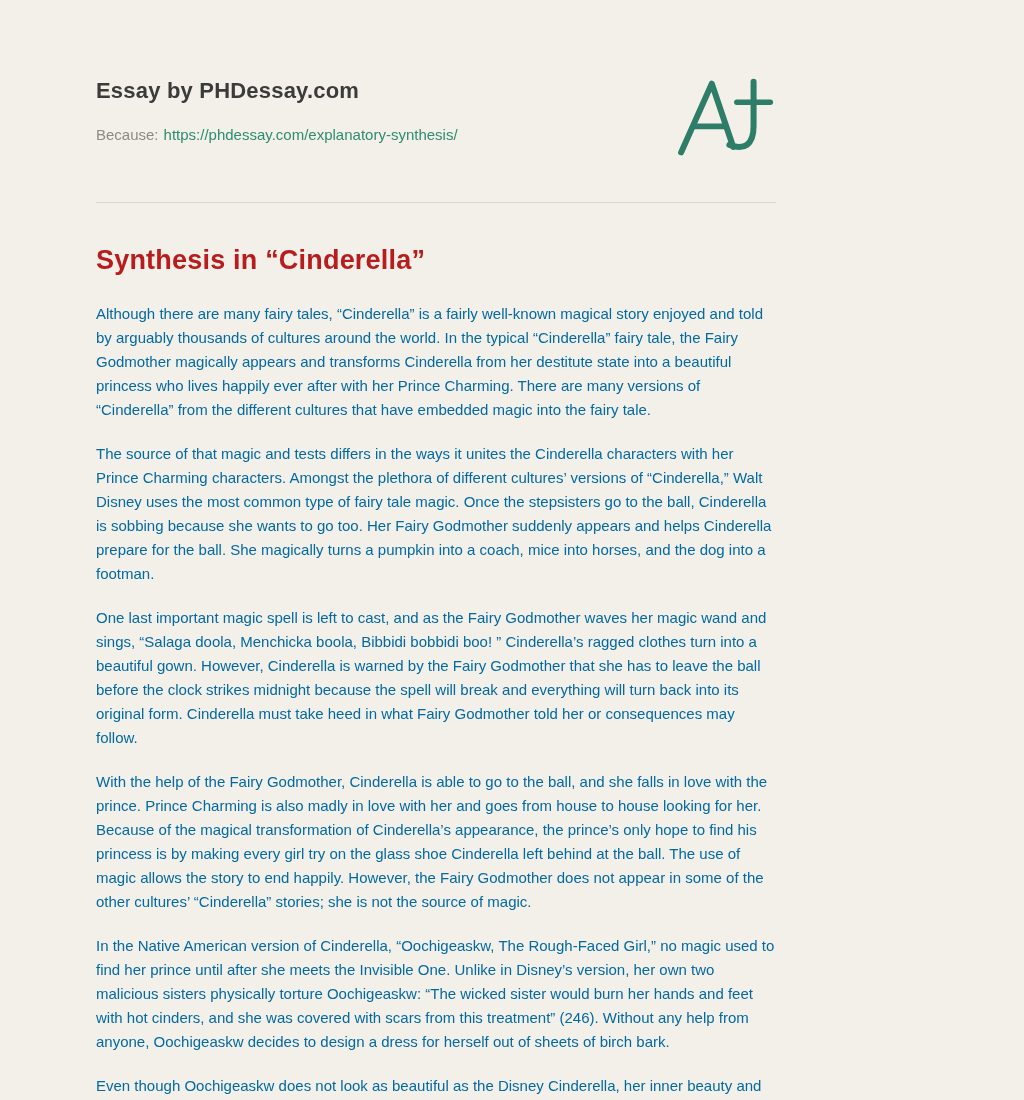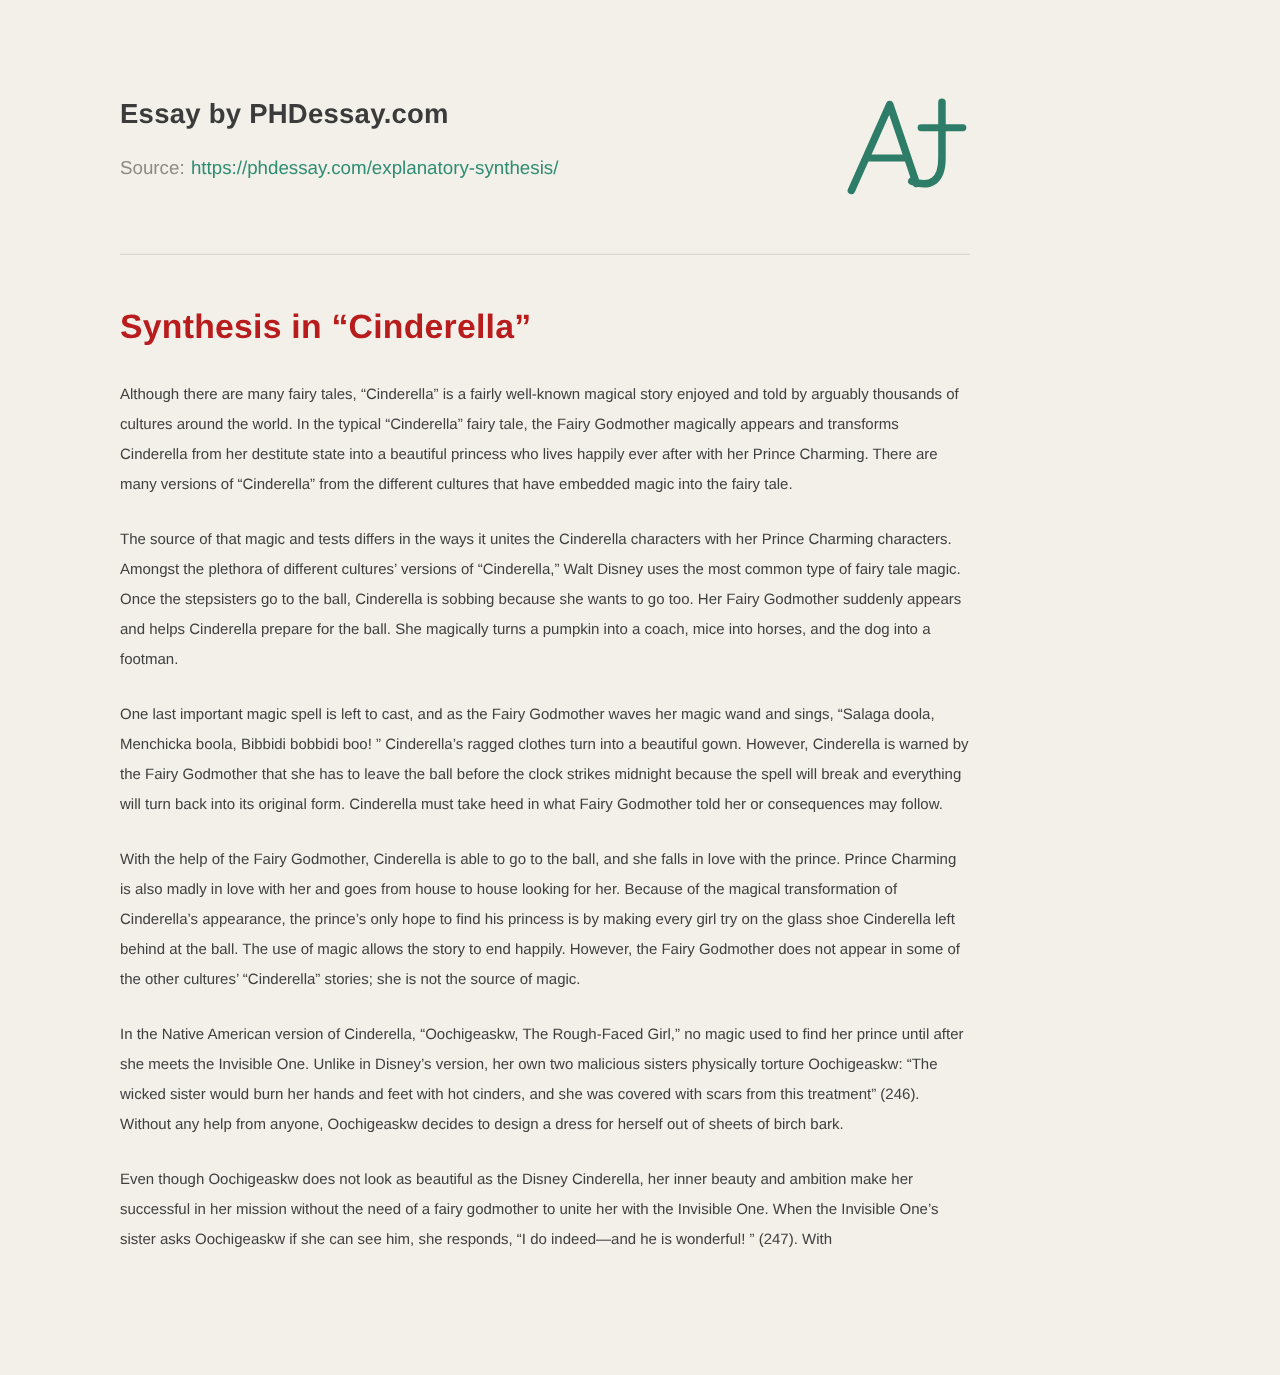--- a/index.html
+++ b/index.html
@@ -50,36 +50,36 @@
   }
   .title {
     margin-top: 42px;
     font-size: 27px;
     font-weight: 700;
     color: #b91c1c;
     letter-spacing: 0.2px;
   }
   .para {
     margin-top: 20px;
-    font-size: 12px;
+    font-size: 15px;
     line-height: 24px;
-    color: #404040;
+    color: #0369a1;
   }
   .para:first-child { margin-top: 26px; }
 </style>
 </head>
 <body>
 
 <div class="page">
 
   <header class="header">
     <div class="header-left">
       <h1 class="brand">Essay by PHDessay.com</h1>
       <div class="source-line">
-        <span>Source:</span><a class="source-link" href="#">https://phdessay.com/explanatory-synthesis/</a>
+        <span>Because:</span><a class="source-link" href="#">https://phdessay.com/explanatory-synthesis/</a>
       </div>
     </div>
 
     <div class="logo">
       <svg width="104" height="92" viewBox="0 0 112 98" fill="none" xmlns="http://www.w3.org/2000/svg">
         <path d="M12 86 L45 12 L68 80" stroke="#2e7d68" stroke-width="6.5" stroke-linecap="round" stroke-linejoin="round" fill="none"></path>
         <path d="M26 58 L60 58" stroke="#2e7d68" stroke-width="6" stroke-linecap="round" fill="none"></path>
         <path d="M90 10 L90 58 C90 78 80 84 64 78" stroke="#2e7d68" stroke-width="6.5" stroke-linecap="round" fill="none"></path>
         <path d="M72 32 L108 32" stroke="#2e7d68" stroke-width="6" stroke-linecap="round" fill="none"></path>
       </svg>

